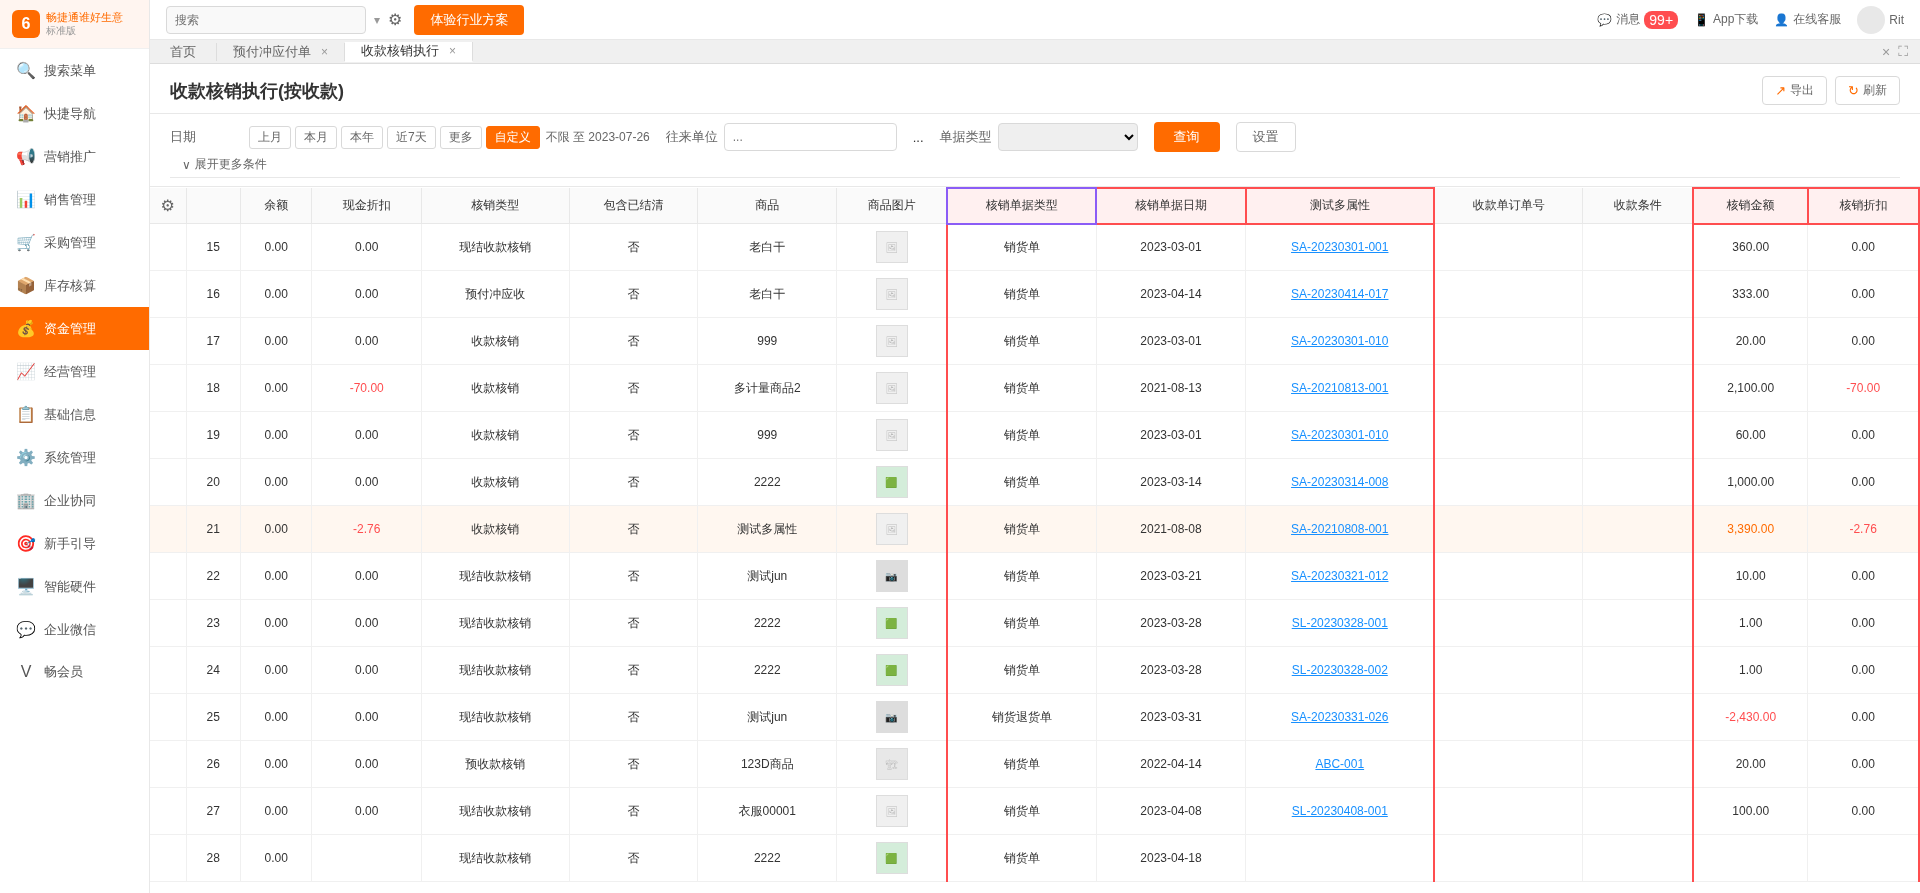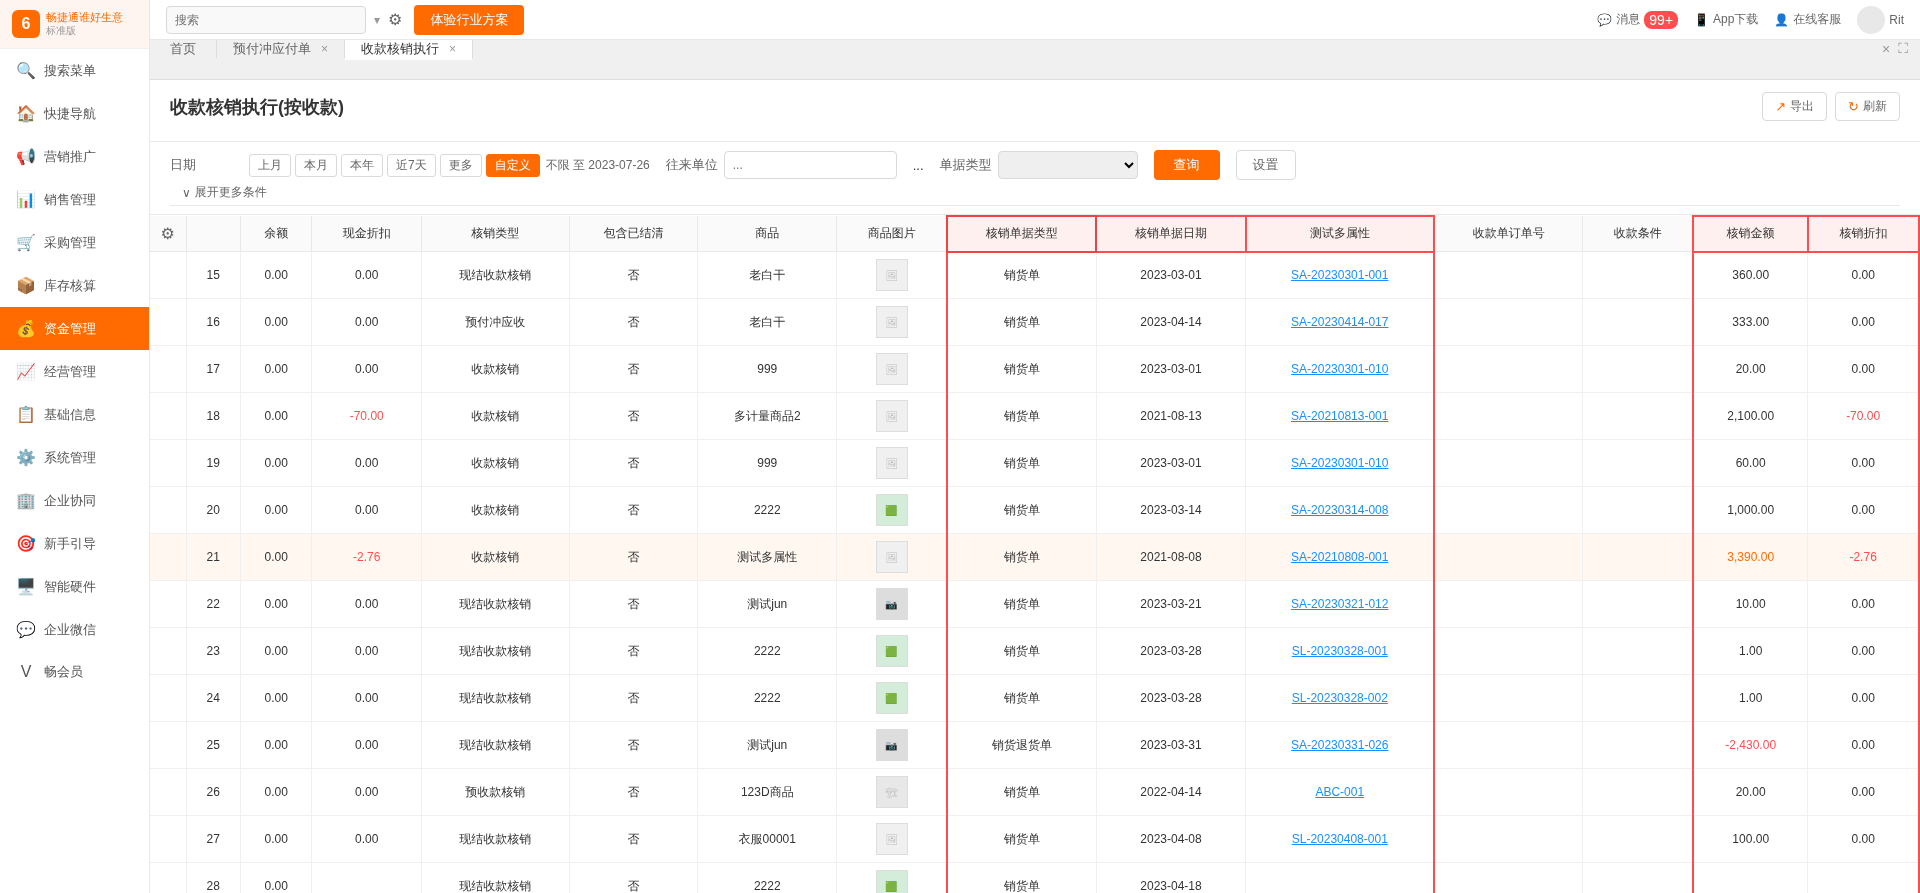--- a/index.html
+++ b/index.html
@@ -29,30 +29,30 @@
     .top-header .search-box { width: 200px; height: 28px; border: 1px solid #d9d9d9; border-radius: 4px; padding: 0 8px; font-size: 12px; color: #999; background: #f9f9f9; }
     .top-header .dropdown-arrow { color: #999; font-size: 12px; }
     .top-header .gear-icon { color: #666; cursor: pointer; font-size: 16px; }
     .top-header .industry-btn { background: #ff6b00; color: #fff; border: none; padding: 6px 16px; border-radius: 4px; font-size: 13px; cursor: pointer; }
     .top-header .right-actions { margin-left: auto; display: flex; align-items: center; gap: 16px; }
     .top-header .action-item { display: flex; align-items: center; gap: 4px; color: #666; font-size: 12px; cursor: pointer; }
     .top-header .badge { background: #ff4d4f; color: #fff; border-radius: 8px; padding: 1px 5px; font-size: 14px; }
     .user-avatar { width: 28px; height: 28px; background: #e8e8e8; border-radius: 50%; }
 
     
-    .tab-bar { height: 40px; background: #f0f0f0; display: flex; align-items: flex-start; border-bottom: 1px solid #ddd; }
+    .tab-bar { height: 24px; background: #f0f0f0; display: flex; align-items: center; border-bottom: 1px solid #ddd; }
     .tab-item { display: flex; align-items: center; padding: 0 16px; gap: 6px; cursor: pointer; font-size: 13px; color: #666; border-right: 1px solid #ddd; background: #f0f0f0; white-space: nowrap; }
     .tab-item.active { background: #fff; color: #333; border-bottom: 2px solid #fff; margin-bottom: -1px; }
     .tab-item .tab-close { color: #999; font-size: 12px; margin-left: 4px; }
     .tab-home { padding: 0 20px; color: #666; font-size: 13px; }
     .tab-bar-right { margin-left: auto; display: flex; align-items: center; padding: 0 12px; gap: 8px; color: #999; font-size: 14px; cursor: pointer; }
 
     
     .content-area { flex: 1; overflow: hidden; display: flex; flex-direction: column; background: #f5f5f5; padding: 0; }
-    .page-header { background: #fff; padding: 12px 20px 20px; display: flex; align-items: center; justify-content: space-between; border-bottom: 1px solid #e8e8e8; }
+    .page-header { background: #fff; padding: 12px 20px 8px; display: flex; align-items: center; justify-content: space-between; border-bottom: 1px solid #e8e8e8; }
     .page-title { font-size: 18px; font-weight: bold; color: #333; }
     .page-actions { display: flex; gap: 8px; }
     .action-btn { display: flex; align-items: center; gap: 4px; padding: 5px 12px; border: 1px solid #d9d9d9; border-radius: 4px; background: #fff; cursor: pointer; font-size: 12px; color: #666; }
     .action-btn .btn-icon { font-size: 13px; color: #ff6b00; }
 
     
     .filter-bar { background: #fff; padding: 8px 20px; border-bottom: 1px solid #e8e8e8; }
     .filter-row { display: flex; align-items: center; gap: 16px; flex-wrap: wrap; }
     .filter-group { display: flex; align-items: center; gap: 6px; }
     .filter-label { color: #666; font-size: 13px; white-space: nowrap; }
@@ -270,21 +270,21 @@
           <thead>
             <tr>
               <th class="settings-col"><span class="th-gear">⚙</span></th>
               <th></th>
               <th>余额</th>
               <th>现金折扣</th>
               <th>核销类型</th>
               <th>包含已结清</th>
               <th>商品</th>
               <th>商品图片</th>
-              <th style="border: 2px solid #ef4444; background: #fff0f0;">核销单据类型</th>
+              <th style="border: 2px solid #8b5cf6; background: #fff0f0;">核销单据类型</th>
               <th style="border: 2px solid #ff4d4f; background: #fff0f0;">核销单据日期</th>
               <th style="border: 2px solid #ff4d4f; background: #fff0f0;">测试多属性</th>
               <th>收款单订单号</th>
               <th>收款条件</th>
               <th style="border: 2px solid #ff4d4f; background: #fff0f0;">核销金额</th>
               <th style="border: 2px solid #ff4d4f; background: #fff0f0;">核销折扣</th>
             </tr>
           </thead>
           <tbody id="table-body">
           <tr>

